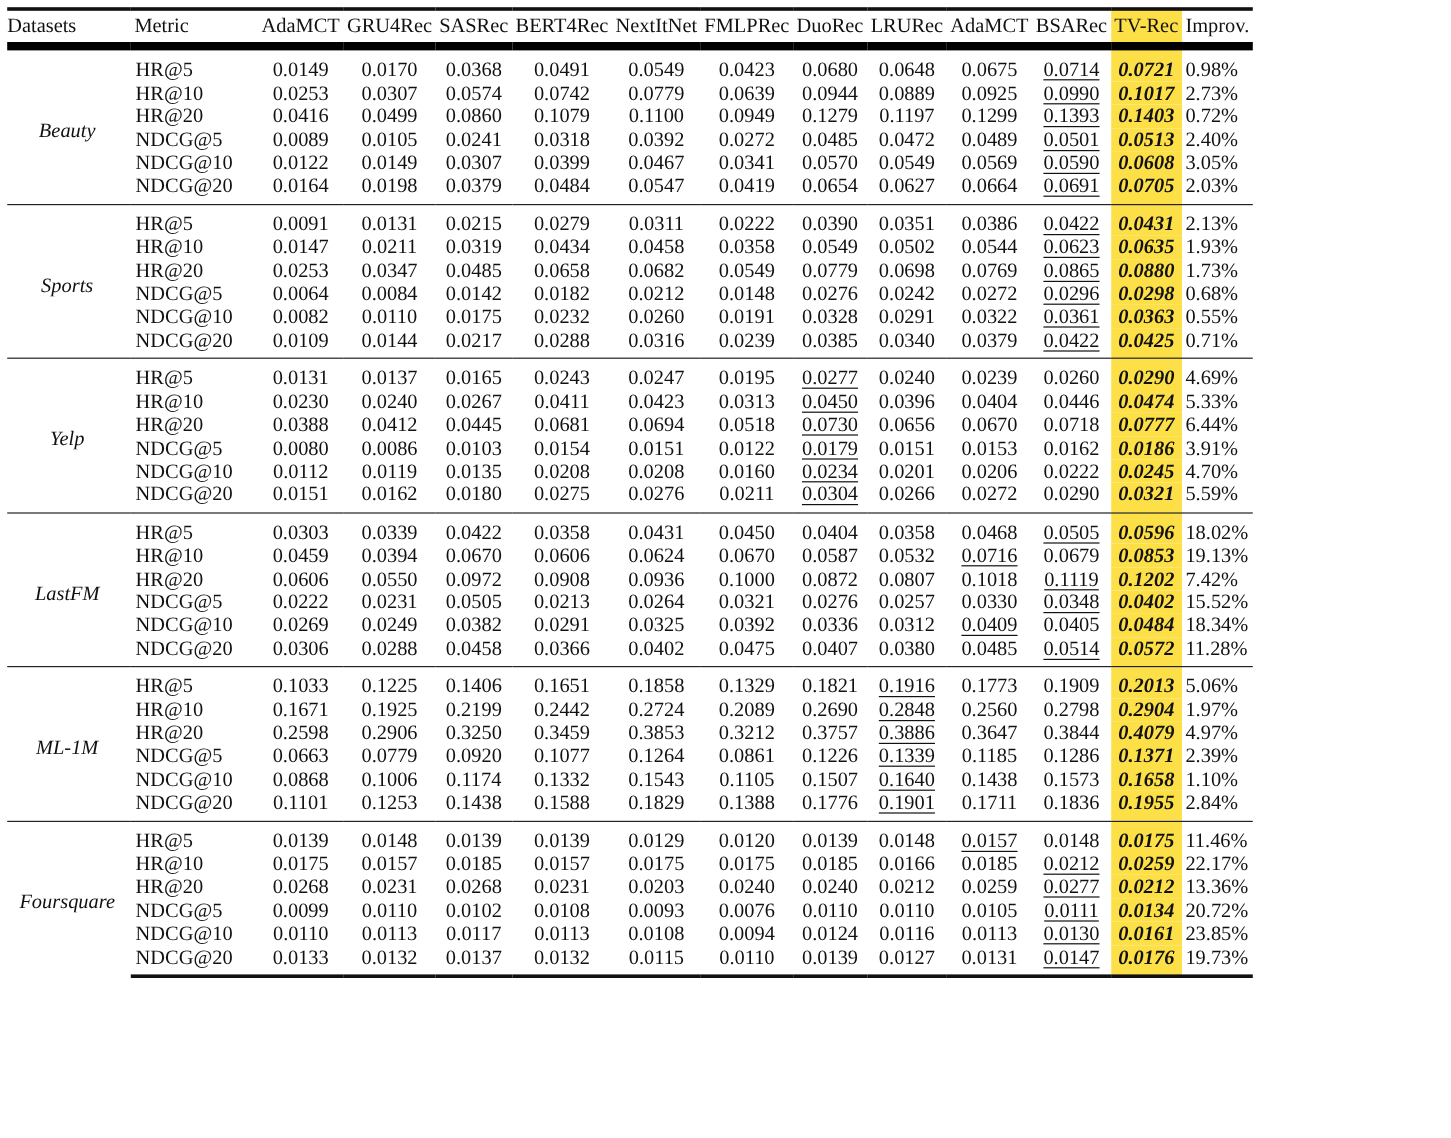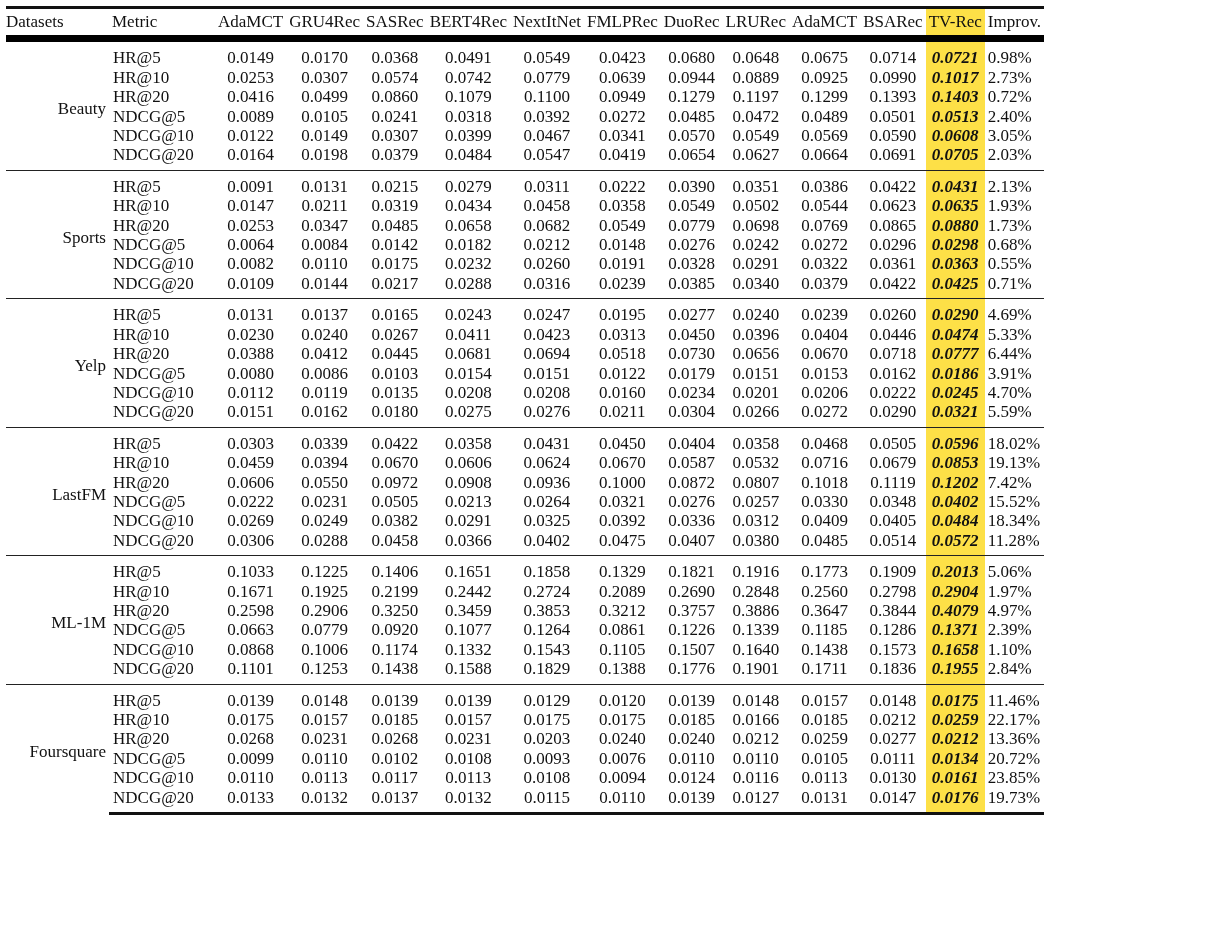--- a/index.html
+++ b/index.html
@@ -19,28 +19,28 @@
     padding: 3px 3px 4px 3px;
     border-top: 3px solid #111;
     border-bottom: 7px solid #000000;
     white-space: nowrap;
     text-align: center;
   }
   th.col-dataset { text-align: left; padding-left: 0; width: 100px; }
   th.col-metric { text-align: left; width: 100px; }
   td { padding: 0 3px; white-space: nowrap; text-align: center; }
   td.metric { text-align: left; padding-left: 4px; margin-left: 44px; }
-  td.dataset { text-align: right; padding-left: 0; vertical-align: middle; }
+  td.dataset { text-align: center; padding-left: 0; vertical-align: middle; font-style: italic; }
   tbody.group tr:first-child td { padding-top: 6px; }
   tbody.group tr:last-child td { padding-bottom: 5px; }
   tbody.group + tbody.group tr:first-child td { border-top: 1.5px solid #222; }
   tbody.group:last-child tr:last-child td { border-bottom: 3px solid #111; }
   .hl { background: #fde047; }
   .best { font-weight: bold; font-style: italic; }
-  .second { text-underline-offset: 3px; text-decoration-thickness: 1px; }
+  .second { text-decoration: underline; text-underline-offset: 3px; text-decoration-thickness: 1px; }
   .pct { text-align: left; padding-right: 2px; }
 </style>
 </head>
 <body>
 
 <table>
   <thead>
     <tr id="header-row">
         <th class="col-dataset">Datasets</th>
         <th class="col-metric">Metric</th>

